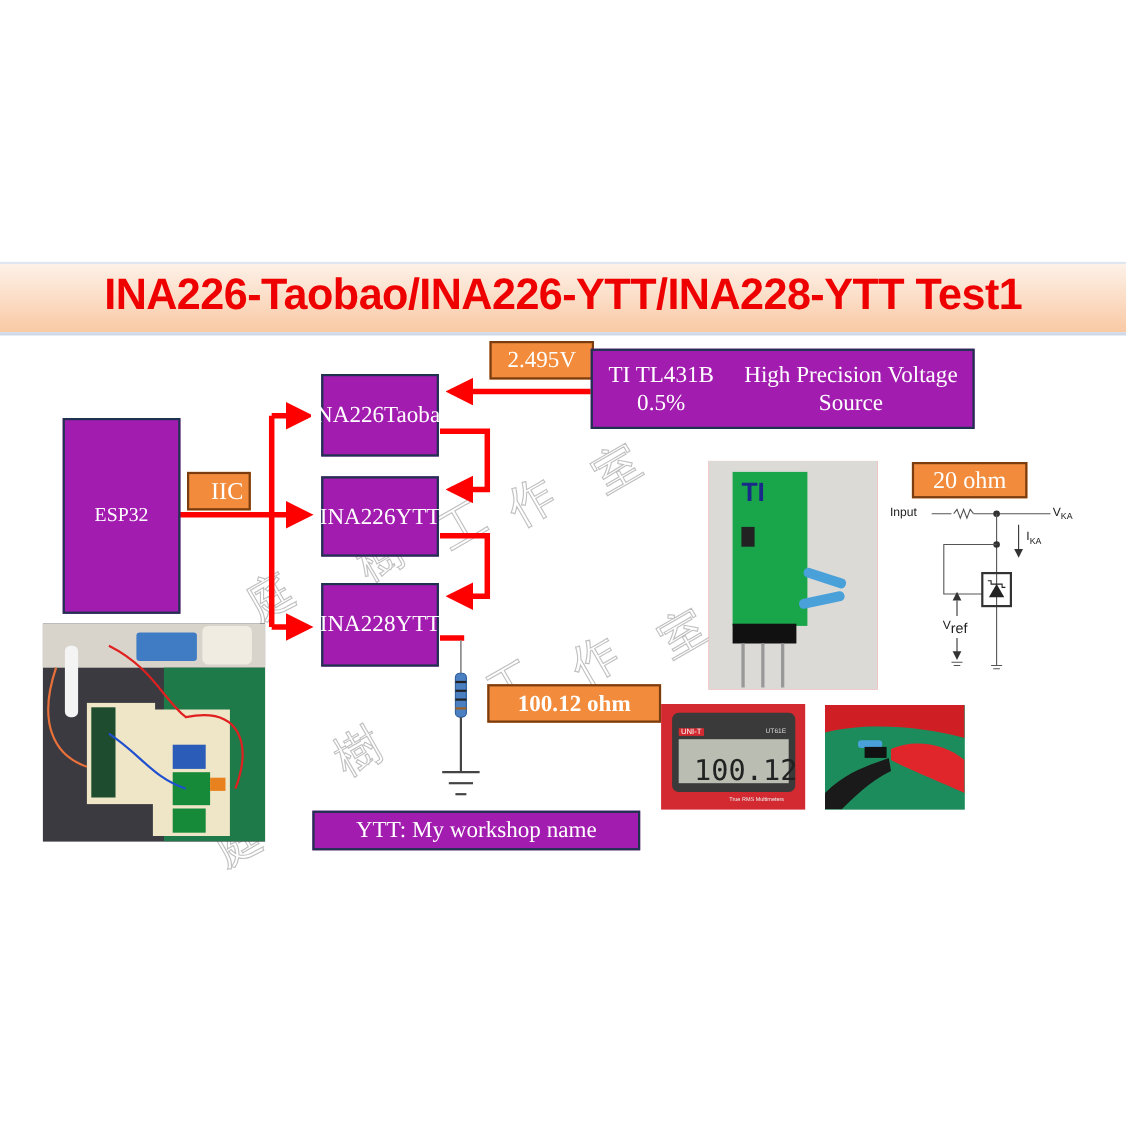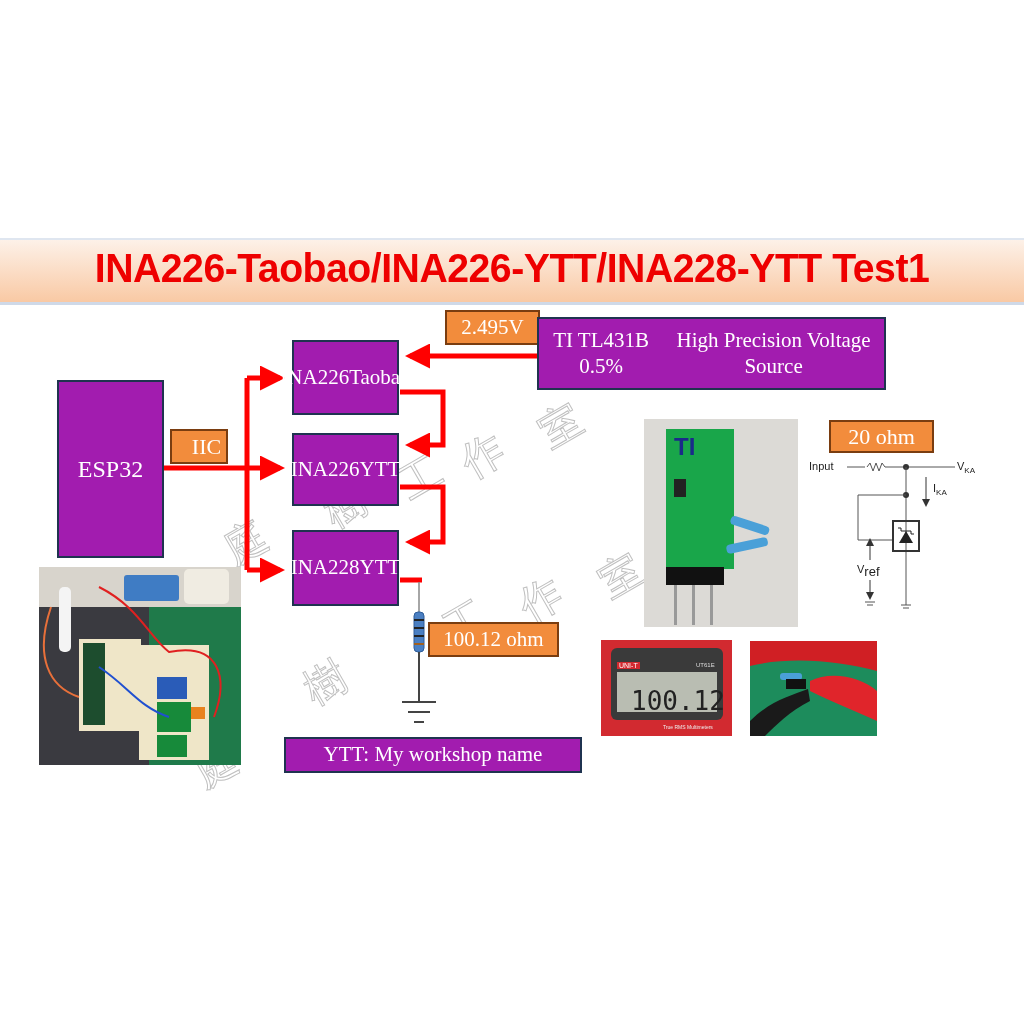--- a/index.html
+++ b/index.html
@@ -61,21 +61,21 @@
   <line x1="414" y1="628" x2="424" y2="628" stroke="#222" stroke-width="2"></line>
   <line x1="414" y1="636" x2="424" y2="636" stroke="#222" stroke-width="2"></line>
   <line x1="414" y1="644" x2="424" y2="644" stroke="#a06020" stroke-width="2"></line>
   <line x1="419" y1="652" x2="419" y2="702" stroke="#444" stroke-width="2"></line>
 
   <line x1="402" y1="702" x2="436" y2="702" stroke="#444" stroke-width="2"></line>
   <line x1="408" y1="712" x2="430" y2="712" stroke="#444" stroke-width="2"></line>
   <line x1="414" y1="722" x2="424" y2="722" stroke="#444" stroke-width="2"></line>
 </svg>
 
-<div class="abs blue-box" style="left:57px;top:380px;width:107px;height:178px;font-size:24px;">
+<div class="abs blue-box" style="left:57px;top:380px;width:107px;height:178px;font-size:18px;">
   <span>ESP32</span>
 </div>
 
 <div class="abs orange-box" style="left:170px;top:429px;width:58px;height:35px;font-size:22px;padding-left:15px;">
   <span>IIC</span>
 </div>
 
 <div class="abs blue-box" style="left:292px;top:340px;width:107px;height:75px;font-size:21px;">
   <span>INA226</span>
   <span>Taobao</span>
@@ -91,21 +91,21 @@
 
 <div class="abs orange-box" style="left:424px;top:310px;width:95px;height:35px;margin-left:21px;">
   <span>2.495V</span>
 </div>
 
 <div class="abs blue-box" style="left:537px;top:317px;width:349px;height:73px;font-size:21px;">
   <span>TI TL431B 0.5%</span>
   <span>High Precision Voltage Source</span>
 </div>
 
-<div class="abs orange-box" style="left:428px;top:622px;width:131px;height:35px;">
+<div class="abs orange-box" style="left:443px;top:622px;width:158px;height:35px;font-weight:bold;">
   <span>100.12 ohm</span>
 </div>
 
 <div class="abs blue-box" style="left:284px;top:737px;width:298px;height:36px;font-size:21px;">
   <span>YTT: My workshop name</span>
 </div>
 
 <div class="abs photo" style="left:39px;top:567px;width:202px;height:198px;background:#2b2b30;">
   <svg width="202" height="198">
     <rect x="0" y="0" width="202" height="198" fill="#3a3a40"></rect>

